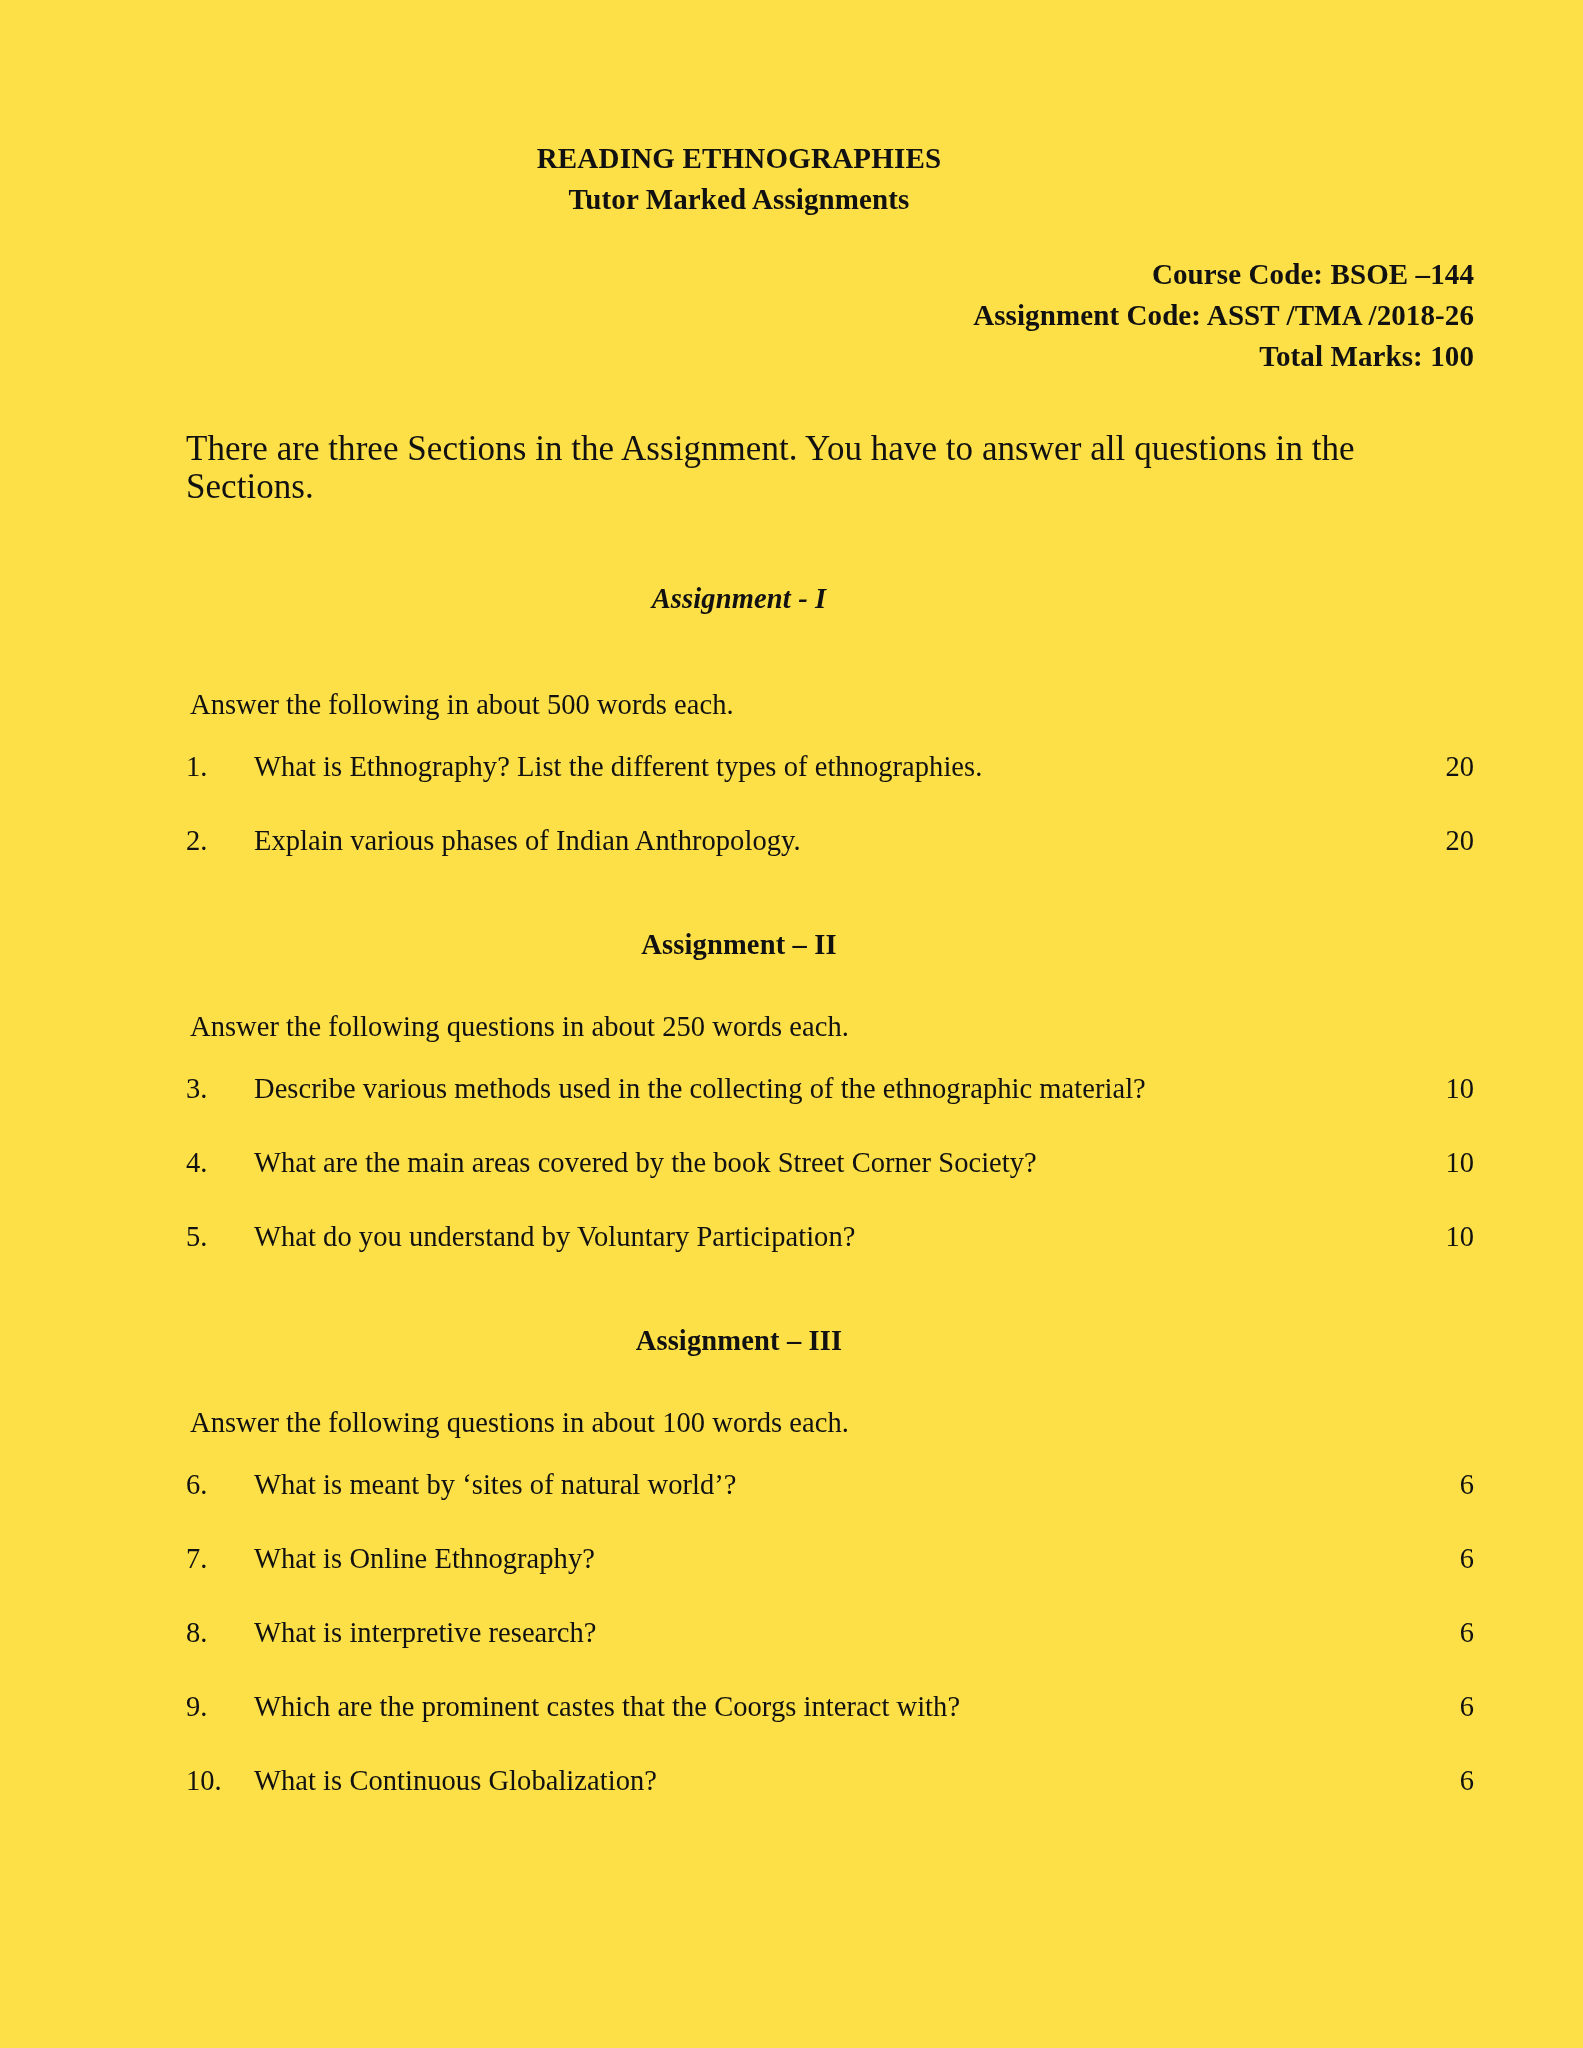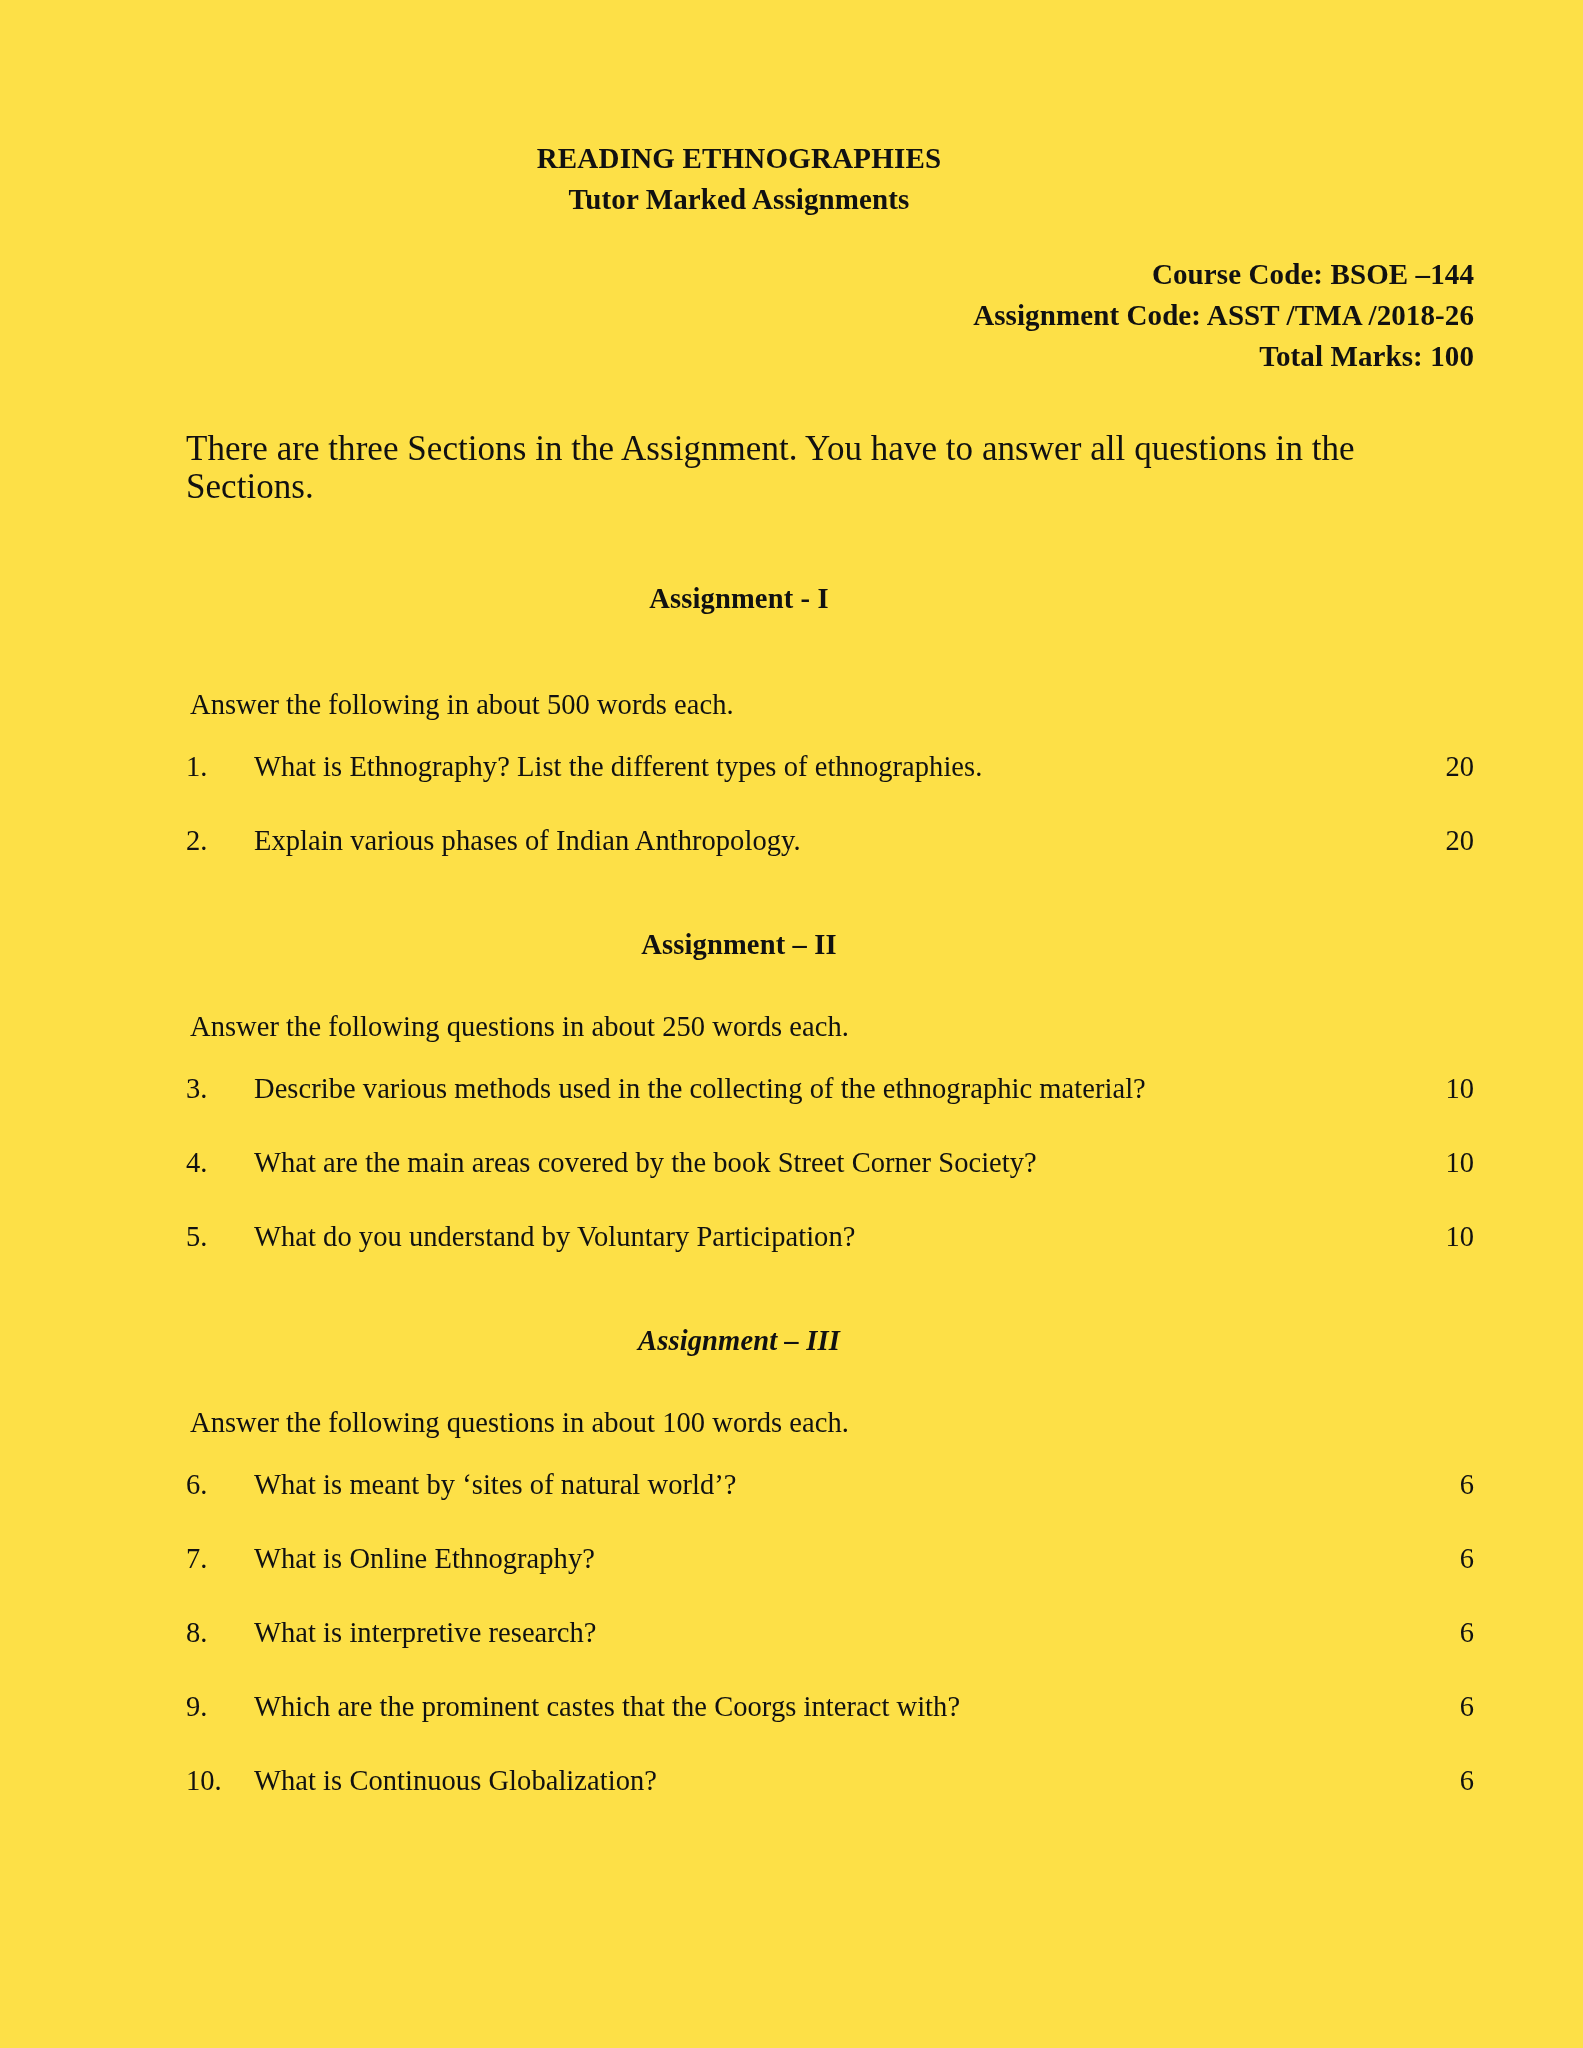--- a/index.html
+++ b/index.html
@@ -66,23 +66,23 @@
   
   .section-heading {
     font-weight: bold;
     font-size: 28.5px;
     line-height: 38px;
     text-align: center;
     margin: 0;
     padding-right: 182px;
     letter-spacing: 0.15px;
   }
-  .sec1-heading { padding-top: 74px; }
+  .sec1-heading { padding-top: 74px; font-style: italic; }
   .sec2-heading { padding-top: 66px; }
-  .sec3-heading { padding-top: 66px; font-style: italic; }
+  .sec3-heading { padding-top: 66px; }
 
   .section-instruction {
     font-size: 28.5px;
     line-height: 38px;
     margin: 4px;
     letter-spacing: 0.05px;
   }
   .sec1-instruction { padding-top: 64px; }
   .sec2-instruction { padding-top: 40px; }
   .sec3-instruction { padding-top: 40px; }

